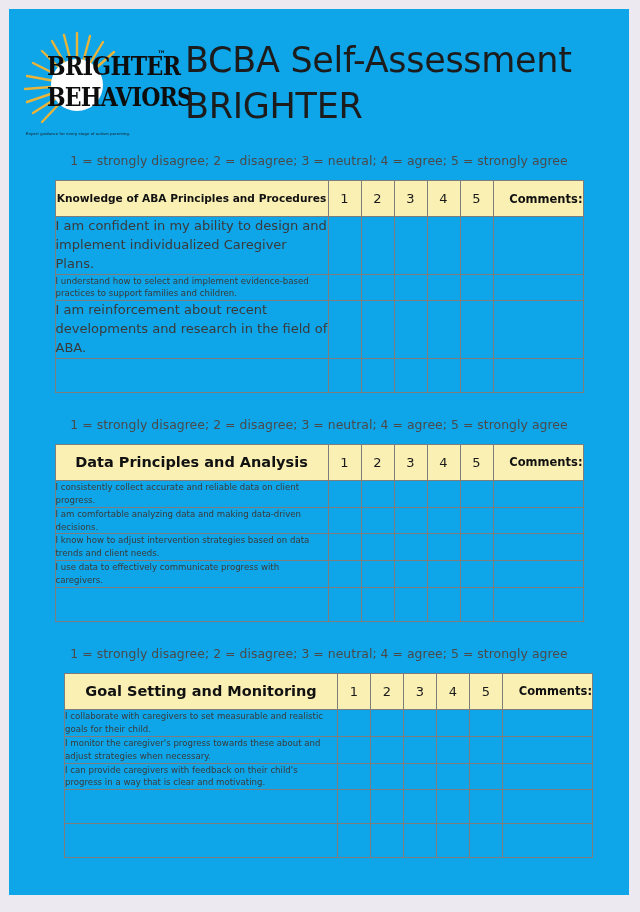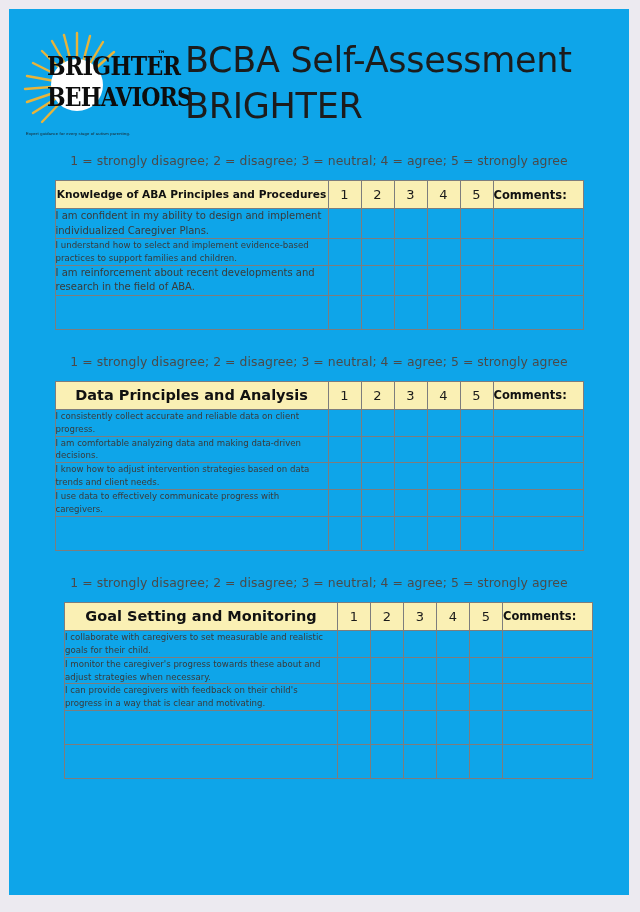--- a/index.html
+++ b/index.html
@@ -87,21 +87,21 @@
   table.checklist td, table.checklist th {
     border: 1px solid #7d7d7d;
     padding: 0;
   }
 
   th.cat {
     background: #faf0b4;
     font-size: 10.6px;
     font-weight: bold;
     color: #111;
-    height: 28px;
+    height: 36px;
     padding: 2px 6px;
     line-height: 1.35;
     font-family: "DejaVu Sans", sans-serif;
   }
   th.cat.big { font-size: 14.5px; }
 
   th.num {
     background: #faf0b4;
     width: 33px;
     font-size: 13px;
@@ -109,34 +109,34 @@
     color: #1b1b1b;
     text-align: center;
     font-family: "DejaVu Sans", sans-serif;
   }
   th.comments {
     background: #faf0b4;
     width: 90px;
     font-size: 11.5px;
     font-weight: bold;
     color: #111;
-    text-align: left;
+    text-align: right;
     font-family: "DejaVu Sans", sans-serif;
     margin-top: 16px;
   }
 
   td.stmt {
     font-size: 8.6px;
     color: #3a3a3a;
     line-height: 1.5;
     padding: 5px 8px 5px 12px;
     vertical-align: middle;
     font-family: "DejaVu Sans", sans-serif;
   }
-  td.stmt.lg { font-size: 10px; line-height: 1.45; }
+  td.stmt.lg { font-size: 13px; line-height: 1.45; }
   td.blank { height: 34px; }
   td.cell { }
 
   .t1 { margin-top: 12px; }
   .t2 { margin-top: 12px; }
   .t3 { margin-top: 12px; padding-left: 19px; }
 
   .gap-a { height: 24px; }
   .gap-b { height: 24px; }
 </style>

